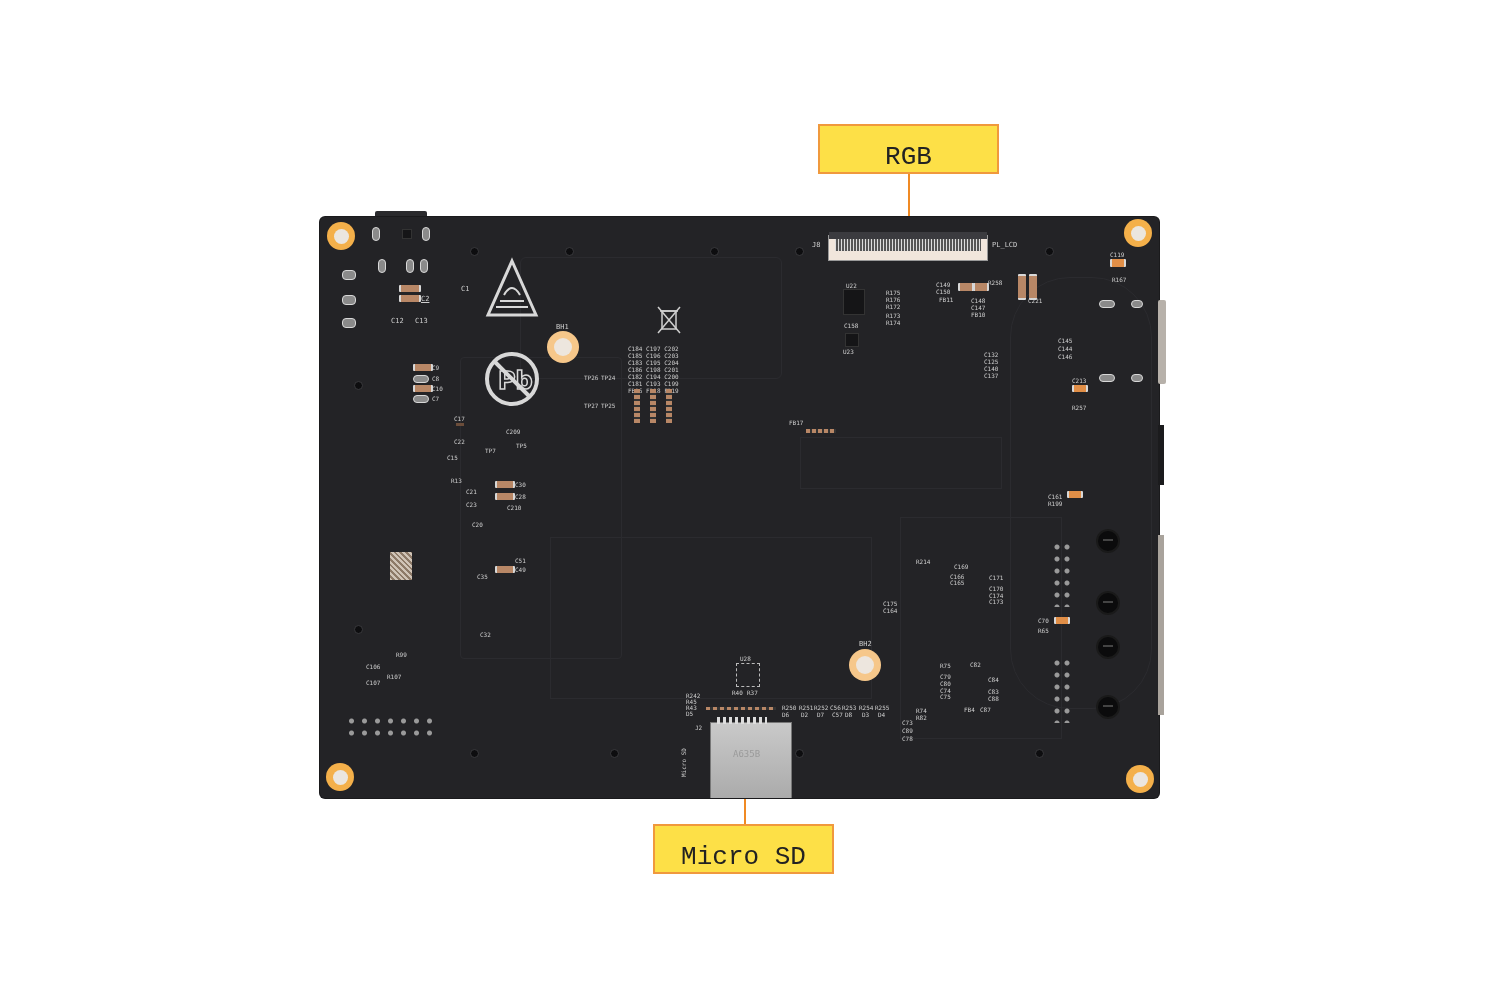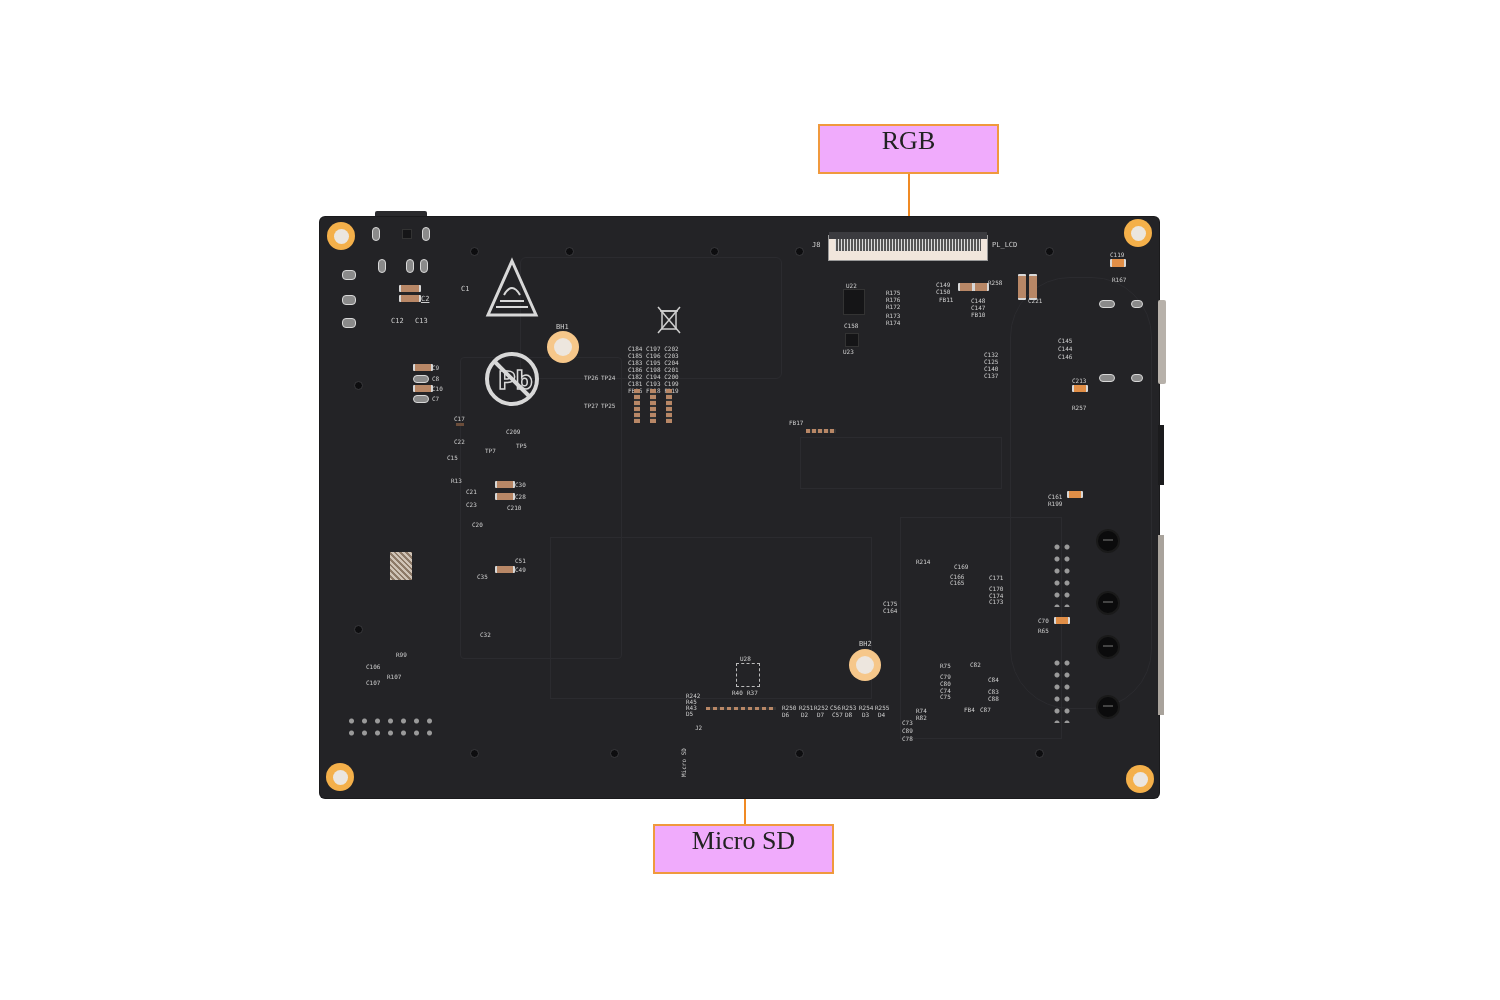--- a/index.html
+++ b/index.html
@@ -1,19 +1,19 @@
 <!DOCTYPE html>
 <html><head>
 <meta charset="utf-8">
 <style>
   html, body { margin:0; padding:0; background:#ffffff; }
   body { width:1500px; height:1000px; position:relative; overflow:hidden; font-family:"DejaVu Sans", sans-serif; }
   .board { position:absolute; left:320px; top:217px; width:839px; height:581px; background:#232326; border-radius:5px; overflow:hidden; box-shadow: 0 0 0 1px #1a1a1c; }
   .trace { position:absolute; border:1px solid #2b2b2f; }
-  .callout { position:absolute; border:2px solid #f0993d; background:#f0abfc; display:flex; align-items:flex-start; justify-content:center; color:#222; font-family:Liberation Serif, serif; font-size:26px; box-sizing:border-box; }
+  .callout { position:absolute; border:2px solid #f0993d; background:#fde047; display:flex; align-items:flex-end; justify-content:center; color:#222; font-family:Liberation Mono, monospace; font-size:26px; box-sizing:border-box; }
   .leader { position:absolute; background:#f08a24; width:2px; }
   .dot { position:absolute; width:9px; height:9px; border-radius:50%; background:#f08a24; }
   .mhole { position:absolute; width:28px; height:28px; border-radius:50%; background:#f4b04a; display:flex; align-items:center; justify-content:center; }
   .mhole::after { content:""; width:15px; height:15px; border-radius:50%; background:#ebe6df; }
   .bh { position:absolute; width:32px; height:32px; border-radius:50%; background:#f6c78a; display:flex; align-items:center; justify-content:center; }
   .bh::after { content:""; width:18px; height:18px; border-radius:50%; background:#ede6de; }
   .via { position:absolute; width:7px; height:7px; border-radius:50%; background:#0d0d0f; border:1px solid #3a3a3d; }
   .silk { position:absolute; color:#cfcfcf; font-family:"DejaVu Sans Mono", monospace; font-size:7px; line-height:8px; white-space:nowrap; }
   .cap { position:absolute; background:#b88766; border-left:2px solid #d8d8d8; border-right:2px solid #d8d8d8; border-radius:1px; }
   .res { position:absolute; background:#6b4d3a; }
@@ -292,19 +292,23 @@
   <div class="silk" style="left:539px; top:487px; font-size:6px;">R254</div>
   <div class="silk" style="left:555px; top:487px; font-size:6px;">R255</div>
   <div class="silk" style="left:462px; top:494px; font-size:6px;">D6</div>
   <div class="silk" style="left:481px; top:494px; font-size:6px;">D2</div>
   <div class="silk" style="left:497px; top:494px; font-size:6px;">D7</div>
   <div class="silk" style="left:512px; top:494px; font-size:6px;">C57</div>
   <div class="silk" style="left:525px; top:494px; font-size:6px;">D8</div>
   <div class="silk" style="left:542px; top:494px; font-size:6px;">D3</div>
   <div class="silk" style="left:558px; top:494px; font-size:6px;">D4</div>
 
+  <div class="sdslot">
+    <div style="position:absolute; left:6px; top:-6px; width:50px; height:7px; background:repeating-linear-gradient(90deg,#ddd 0 3px,transparent 3px 6px);"></div>
+    <div class="lbl" style="left:22px; top:26px;">A635B</div>
+  </div>
   <div class="silk" style="left:375px; top:507px; font-size:6px;">J2</div>
   <div class="silk" style="left:360px; top:560px; font-size:6px; transform:rotate(-90deg); transform-origin:left top;">Micro SD</div>
 </div>
 
 <div style="position:absolute; left:1158px; top:300px; width:8px; height:84px; background:#b7b1aa; border-radius:2px;"></div>
 <div style="position:absolute; left:1158px; top:425px; width:6px; height:60px; background:#1b1b1d;"></div>
 <div style="position:absolute; left:1158px; top:535px; width:6px; height:180px; background:#a9a39c;"></div>
 
 </body></html>

